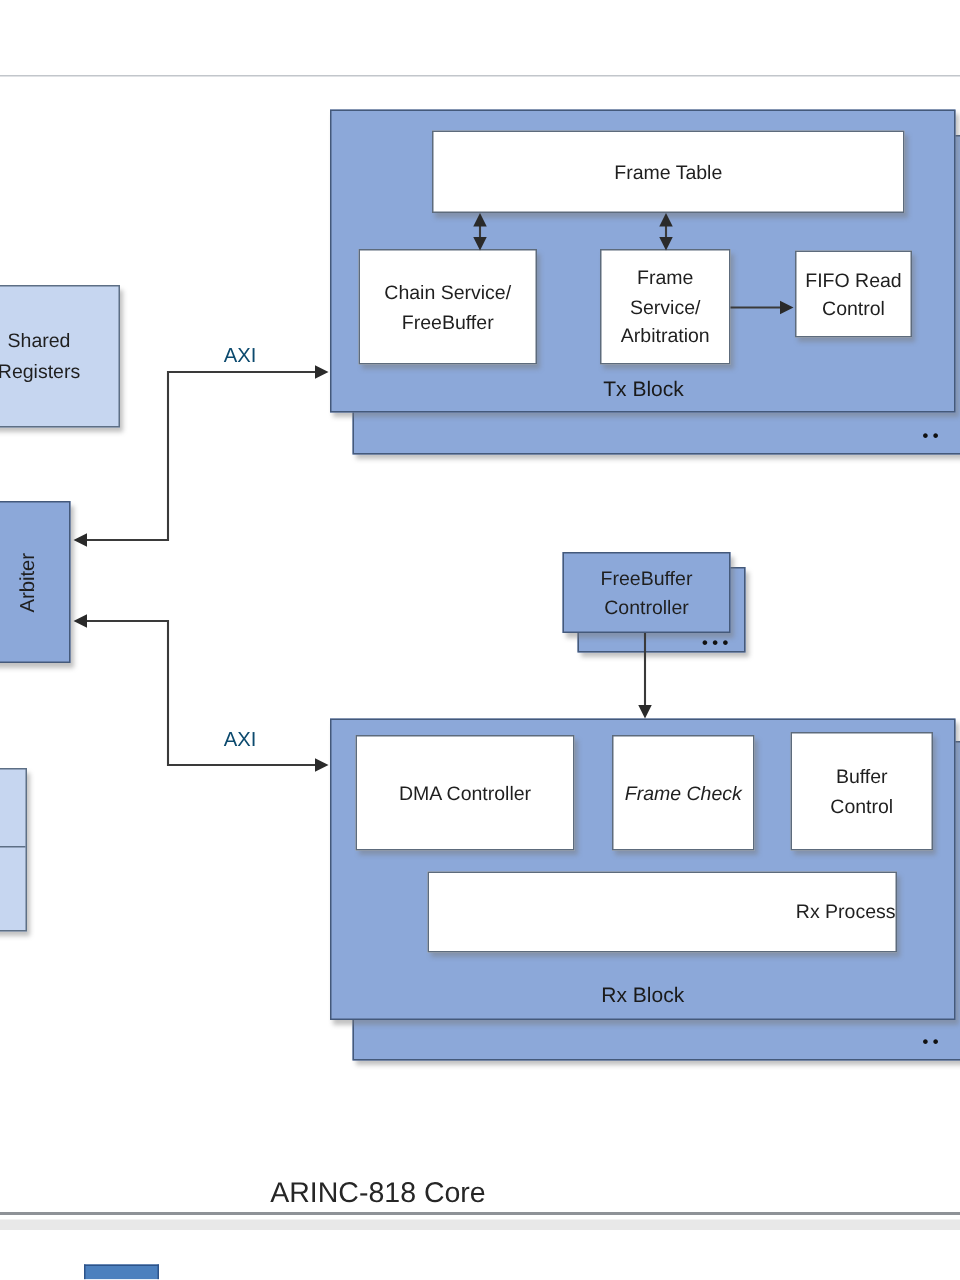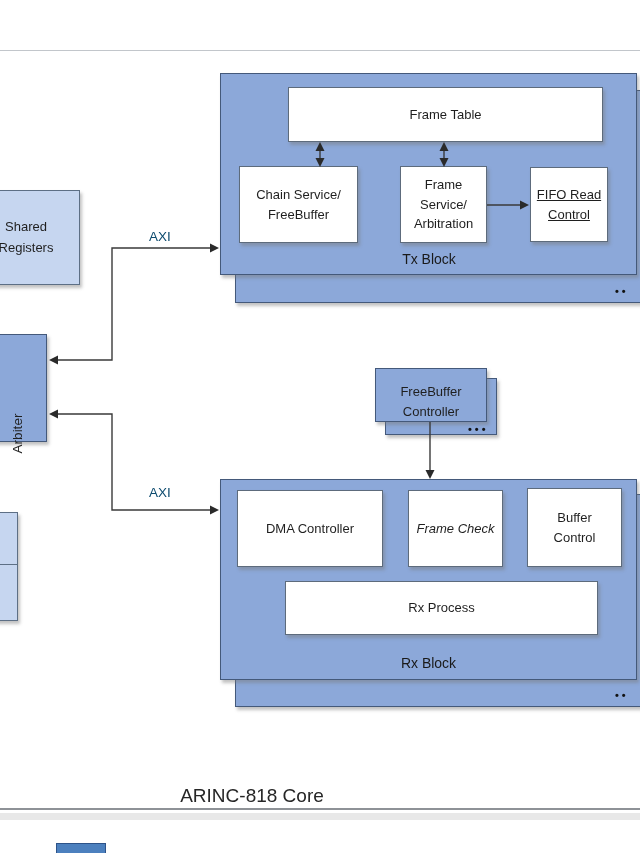--- a/index.html
+++ b/index.html
@@ -6,21 +6,21 @@
   .canvas{
     position:relative;width:640px;height:853px;overflow:hidden;
     background:#ffffff;font-family:"Liberation Sans",sans-serif;color:#1f1f1f;
   }
   .abs{position:absolute;}
   .box{
     position:absolute;display:flex;align-items:center;justify-content:center;
     text-align:center;box-sizing:border-box;
     box-shadow:2px 3px 3px rgba(120,120,120,0.45);
   }
-  .blue{background:#8ca8d9;border:1px solid #44597a;align-items:flex-end;}
+  .blue{background:#8ca8d9;border:1px solid #44597a;}
   .lightblue{background:#c6d6f0;border:1px solid #5d6f85;}
   .white{background:#ffffff;border:1px solid #5d6b7c;font-size:13px;line-height:1.5;}
   .backlayer{position:absolute;background:#8ca8d9;border:1px solid #44597a;box-sizing:border-box;
     box-shadow:2px 3px 3px rgba(120,120,120,0.45);}
   .blocklabel{position:absolute;text-align:center;font-size:14px;color:#1a1a1a;}
   .dots{position:absolute;font-weight:bold;font-size:11px;letter-spacing:3px;color:#111;line-height:10px;}
   .axi{position:absolute;font-size:13.5px;text-align:center;color:#0c4a6e;}
   .vtext{transform:rotate(-90deg);white-space:nowrap;font-size:13.5px;}
   .cellstack{position:absolute;box-sizing:border-box;background:#c6d6f0;border:1px solid #5d6f85;
     box-shadow:2px 3px 3px rgba(120,120,120,0.45);}
@@ -59,21 +59,21 @@
   </div>
 
   <div class="box white" style="left:239px;top:166px;width:119px;height:77px;">
     <span style="width:100px;">Chain Service/ FreeBuffer</span>
   </div>
 
   <div class="box white" style="left:400px;top:166px;width:87px;height:77px;justify-content:center;">
     <span style="width:80px;">Frame Service/ Arbitration</span>
   </div>
 
-  <div class="box white" style="left:530px;top:167px;width:78px;height:75px;text-decoration:underline;">
+  <div class="box white" style="left:530px;top:167px;width:78px;height:58px;">
     <span style="width:70px;">FIFO Read Control</span>
   </div>
 
   <div class="blocklabel" style="left:220px;top:251px;width:418px;">Tx Block</div>
 
   <div class="backlayer" style="left:385px;top:378px;width:112px;height:57px;"></div>
   <div class="dots" style="left:468px;top:424px;">•••</div>
   <div class="box blue" style="left:375px;top:368px;width:112px;height:54px;">
     <span style="width:80px;font-size:13px;line-height:1.5;">FreeBuffer Controller</span>
   </div>
@@ -88,21 +88,21 @@
   </div>
 
   <div class="box white" style="left:408px;top:490px;width:95px;height:77px;font-style:italic;">
     <span>Frame Check</span>
   </div>
 
   <div class="box white" style="left:527px;top:488px;width:95px;height:79px;">
     <span style="width:60px;">Buffer Control</span>
   </div>
 
-  <div class="box white" style="left:285px;top:581px;width:313px;height:54px;">
+  <div class="box white" style="left:285px;top:581px;width:313px;height:54px;justify-content:flex-end;">
     <span>Rx Process</span>
   </div>
 
   <div class="blocklabel" style="left:220px;top:655px;width:417px;">Rx Block</div>
 
   <div class="axi" style="left:138px;top:229px;width:44px;">AXI</div>
   <div class="axi" style="left:138px;top:485px;width:44px;">AXI</div>
 
   <svg class="connectors" width="640" height="853" viewBox="0 0 640 853">
     <g stroke="#3a3a3a" stroke-width="1.4" fill="none">

